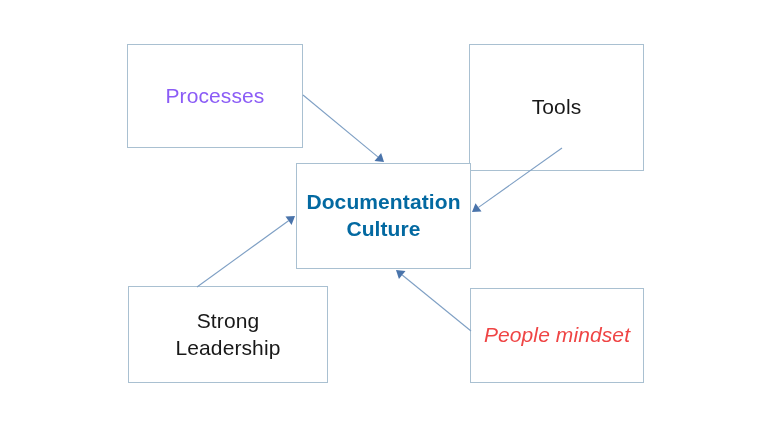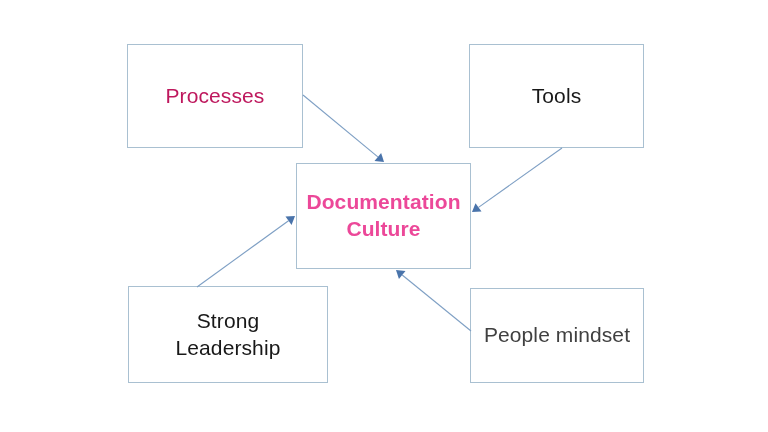--- a/index.html
+++ b/index.html
@@ -71,35 +71,35 @@
         <polygon points="384,162 374.52121702448926,160.9079041694213 381.1498962470263,152.89412779590637" class="edge-head" fill="#4a74ab"></polygon>
         <line x1="562" y1="148" x2="478.51964259655006" y2="207.36380970911998" class="edge-line" stroke="#7e9fc4"></line>
         <polygon points="472,212 475.506118907478,203.12604202136245 481.5331662856221,211.6015773968775" class="edge-head" fill="#4a74ab"></polygon>
         <line x1="197" y1="287" x2="288.52154607082883" y2="220.69357376501176" class="edge-line" stroke="#7e9fc4"></line>
         <polygon points="295,216 291.5723690180865,224.90456881897302 285.4707231235712,216.4825787110505" class="edge-head" fill="#4a74ab"></polygon>
         <line x1="471" y1="331" x2="402.20637998986876" y2="275.04785572509326" class="edge-line" stroke="#7e9fc4"></line>
         <polygon points="396,270 405.4874862111794,271.01370873167855 398.92527376855816,279.08200271850797" class="edge-head" fill="#4a74ab"></polygon>
       </g>
   </svg>
 
-  <div class="node" id="node-processes" style="left: 127px; top: 44px; width: 176px; height: 104px; border-color: rgb(169, 192, 209); color: #be185d;">
+  <div class="node" id="node-processes" style="left: 127px; top: 44px; width: 176px; height: 104px; border-color: rgb(169, 192, 209); color: #8b5cf6;">
     <span class="node-label">Processes</span>
   </div>
 
-  <div class="node" id="node-tools" style="left: 469px; top: 44px; width: 175px; height: 104px; border-color: rgb(169, 192, 209); color: rgb(24, 24, 24);">
+  <div class="node" id="node-tools" style="left: 469px; top: 44px; width: 175px; height: 127px; border-color: rgb(169, 192, 209); color: rgb(24, 24, 24);">
     <span class="node-label">Tools</span>
   </div>
 
-  <div class="node center" id="node-documentation-culture" style="left: 296px; top: 163px; width: 175px; height: 106px; border-color: rgb(169, 192, 209); color: #ec4899;">
+  <div class="node center" id="node-documentation-culture" style="left: 296px; top: 163px; width: 175px; height: 106px; border-color: rgb(169, 192, 209); color: #0369a1;">
     <span class="node-label">Documentation
 Culture</span>
   </div>
 
   <div class="node" id="node-strong-leadership" style="left: 128px; top: 286px; width: 200px; height: 97px; border-color: rgb(169, 192, 209); color: rgb(24, 24, 24);">
     <span class="node-label">Strong
 Leadership</span>
   </div>
 
-  <div class="node" id="node-people-mindset" style="left: 470px; top: 288px; width: 174px; height: 95px; border-color: rgb(169, 192, 209); color: #404040;">
+  <div class="node" id="node-people-mindset" style="left: 470px; top: 288px; width: 174px; height: 95px; border-color: rgb(169, 192, 209); color: #ef4444; font-style: italic;">
     <span class="node-label">People mindset</span>
   </div>
 
 </div>
 
 </body></html>

